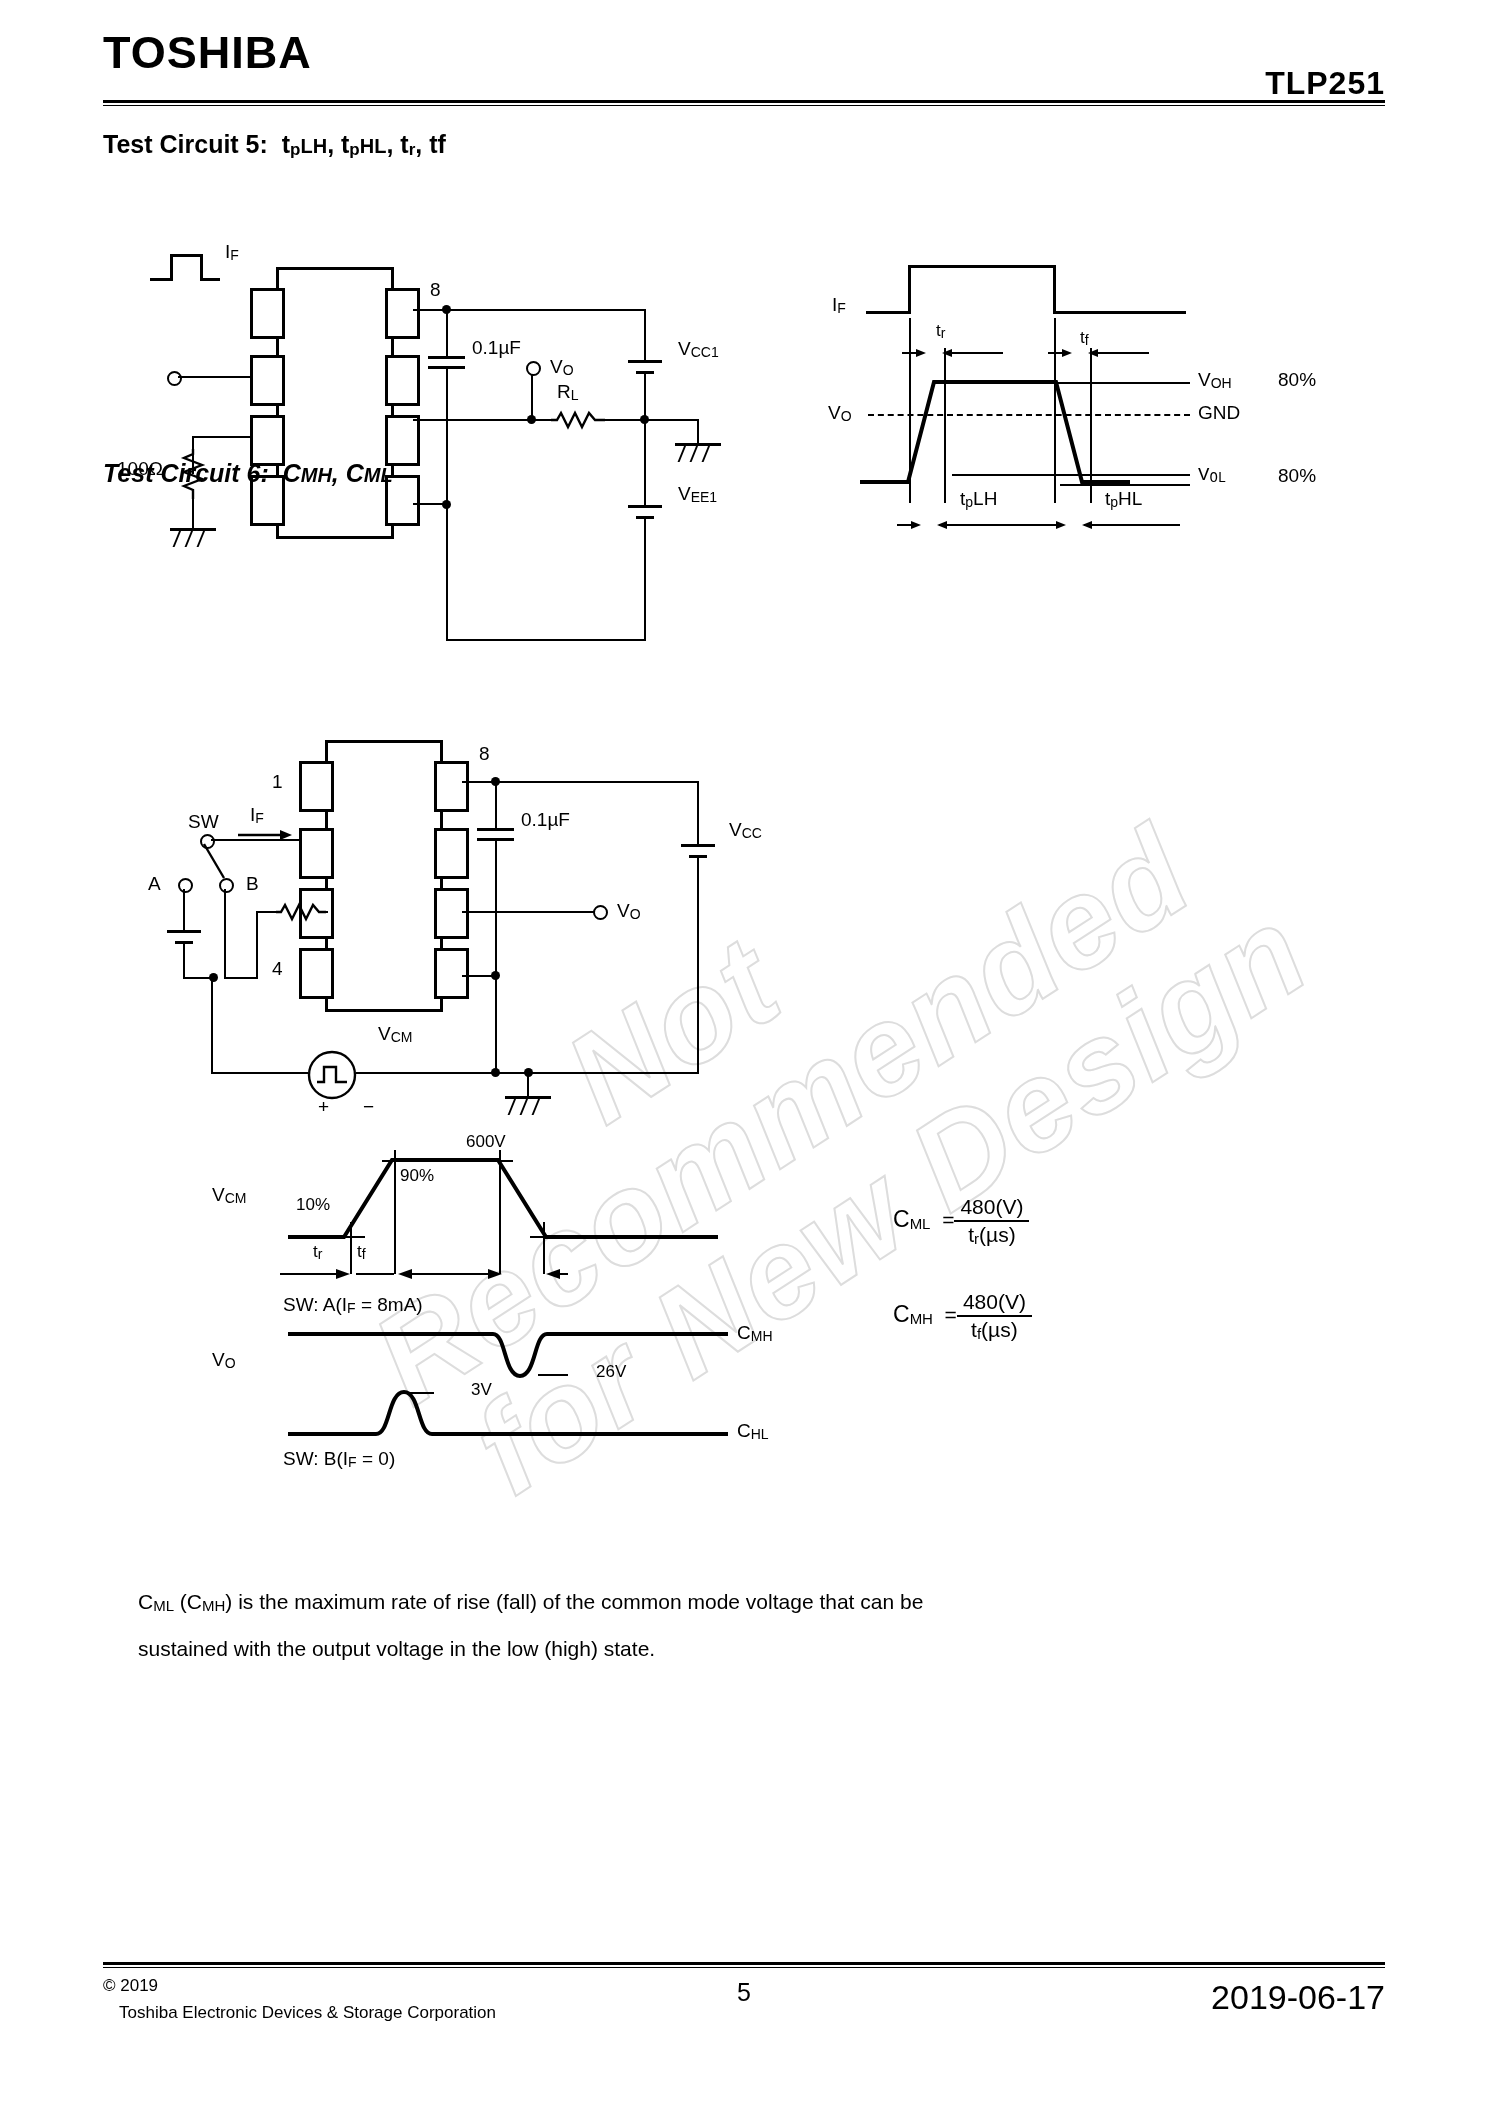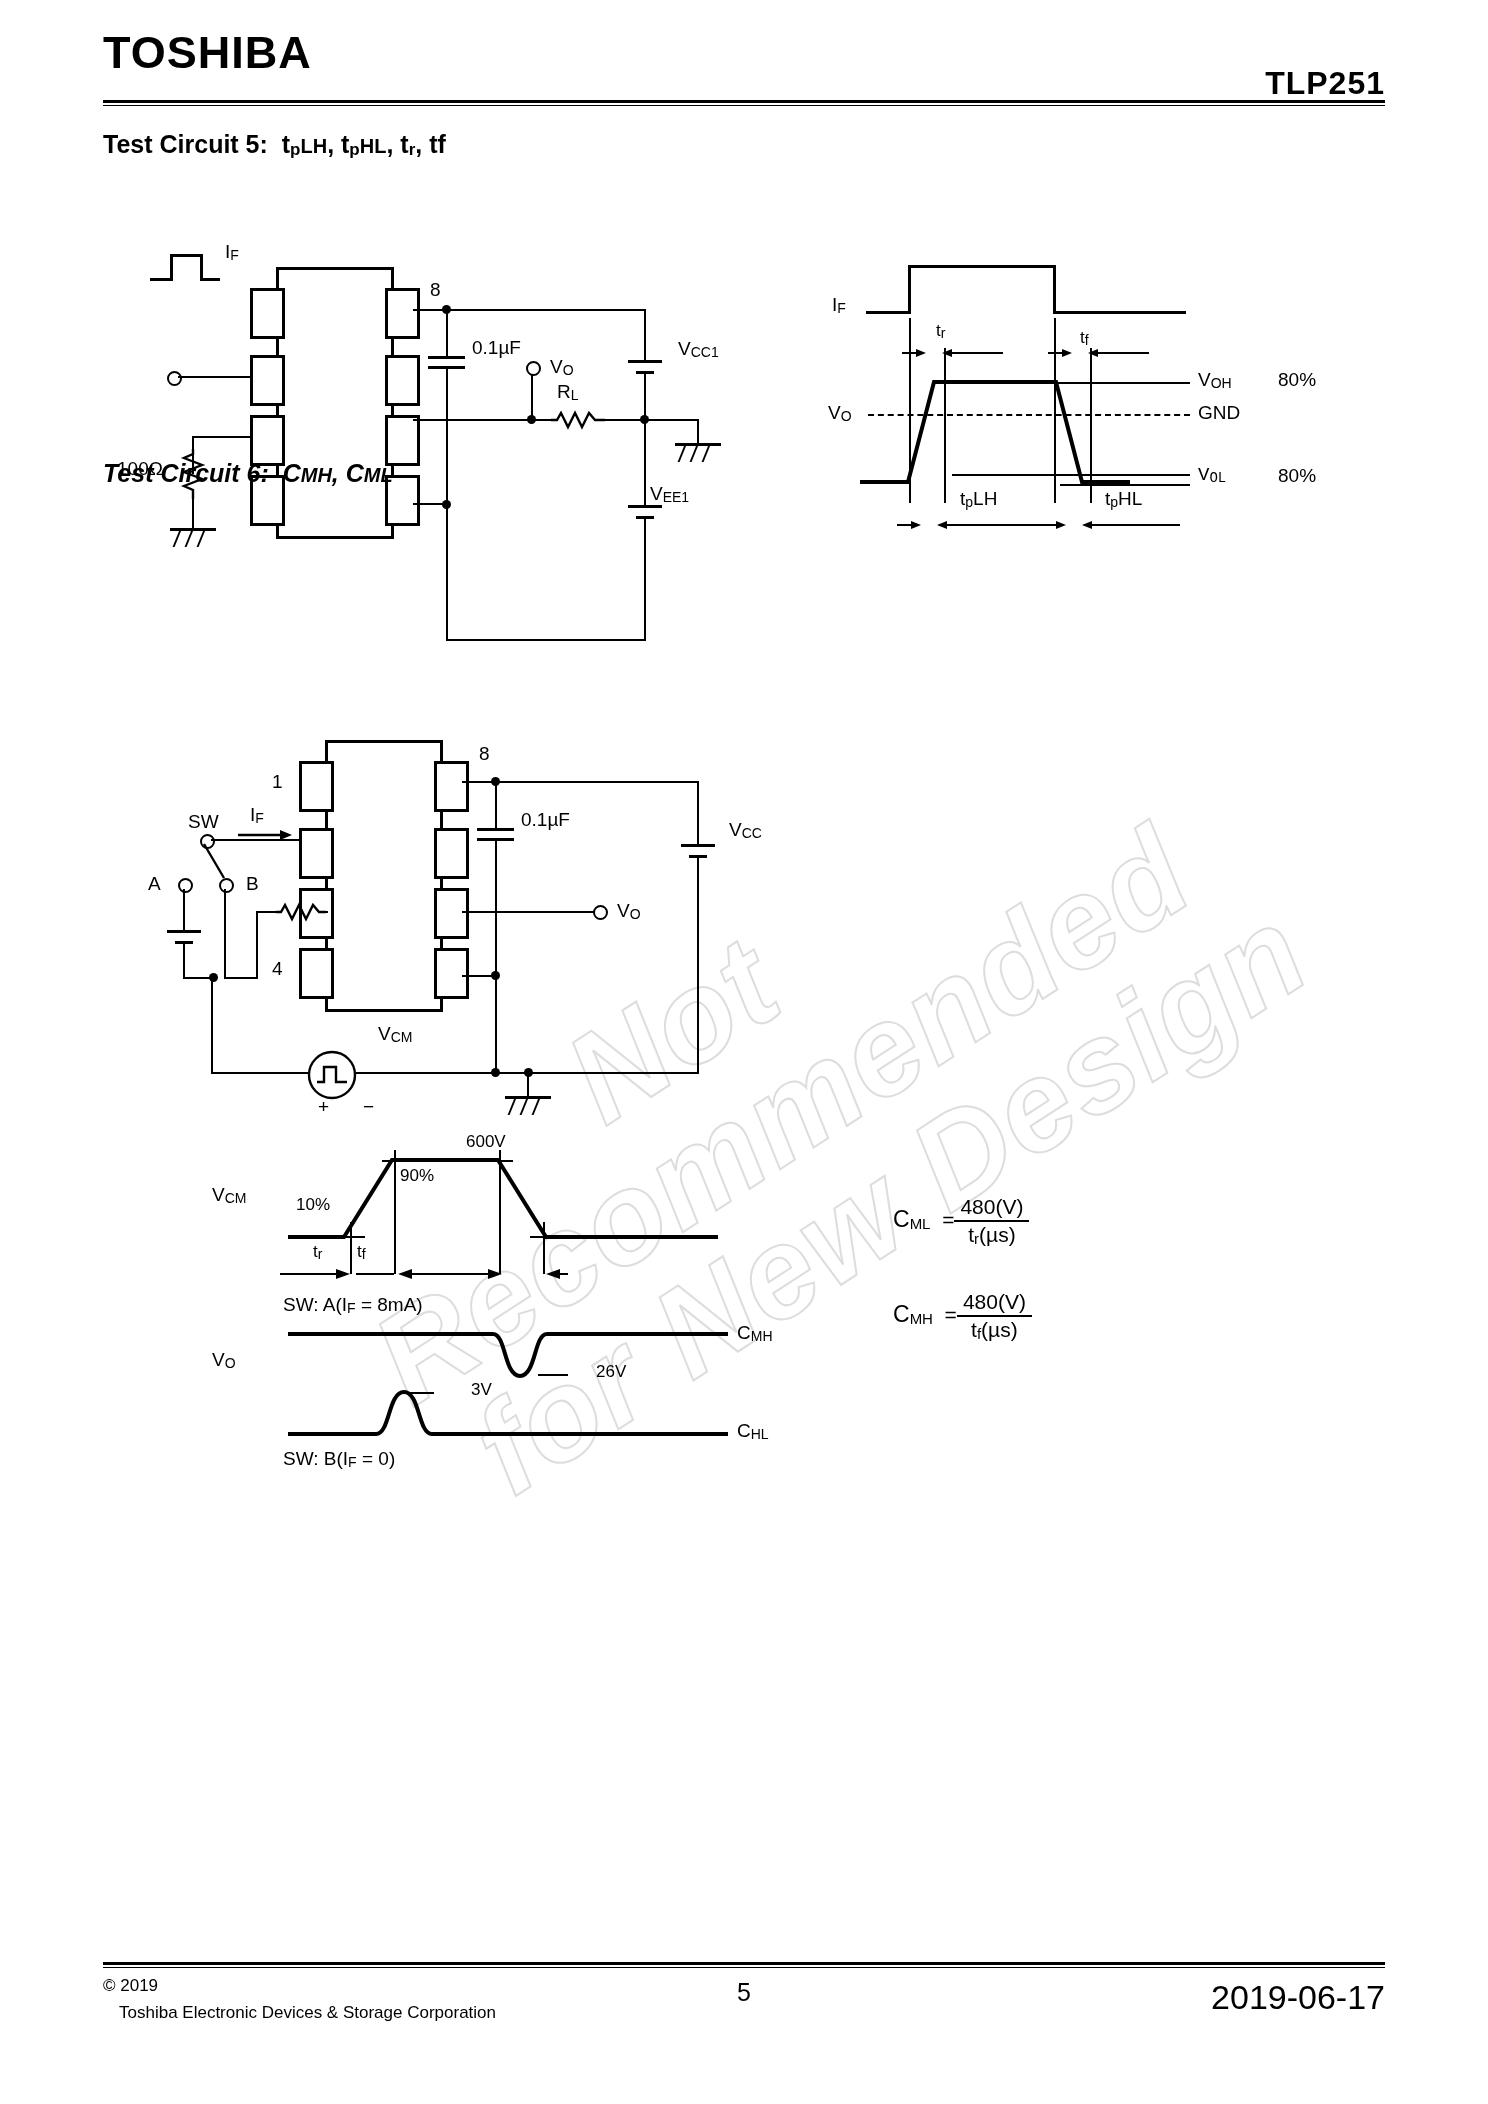--- a/index.html
+++ b/index.html
@@ -213,21 +213,21 @@
       <div class="gnd" style="left:675px;top:443px;">
         <i style="left:0;top:0;width:46px;height:3px;"></i>
         <i style="left:6px;top:2px;width:2px;height:17px;transform:skewX(-22deg);"></i>
         <i style="left:18px;top:2px;width:2px;height:17px;transform:skewX(-22deg);"></i>
         <i style="left:30px;top:2px;width:2px;height:17px;transform:skewX(-22deg);"></i>
       </div>
 
       <div class="ln vl" style="left:644px;top:419px;height:87px;"></div>
       <div class="cap-p" style="left:628px;top:505px;width:34px;"></div>
       <div class="cap-p" style="left:636px;top:516px;width:18px;"></div>
-      <div class="lbl" style="left:650px;top:484px;">V<span class="s">EE1</span></div>
+      <div class="lbl" style="left:678px;top:484px;">V<span class="s">EE1</span></div>
       <div class="ln vl" style="left:644px;top:518px;height:123px;"></div>
     </div>
 
     <div class="d" style="left:0;top:0;width:1400px;height:520px;">
 
       <div class="lbl" style="left:832px;top:295px;">I<span class="s">F</span></div>
       <div class="ln hl3" style="left:866px;top:311px;width:44px;"></div>
       <div class="ln vl3" style="left:908px;top:265px;height:49px;"></div>
       <div class="ln hl3" style="left:908px;top:265px;width:148px;"></div>
       <div class="ln vl3" style="left:1053px;top:265px;height:49px;"></div>
@@ -464,20 +464,24 @@
       </span>
     </div>
     <div class="formula" style="left:893px;top:1290px;">
       <span class="fname">C<span class="s">MH</span></span>
       &nbsp;=<span class="frac">
         <span class="num">480(V)</span>
         <span class="den">t<span class="s">f</span>(µs)</span>
       </span>
     </div>
 
+    <div class="para">
+      <div>C<span class="s">ML</span> (C<span class="s">MH</span>) is the maximum rate of rise (fall) of the common mode voltage that can be</div>
+      <div>sustained with the output voltage in the low (high) state.</div>
+    </div>
 
     <div class="rule-bot"></div>
     <div class="foot-l">
       <div>© 2019</div>
       <div class="indent">Toshiba Electronic Devices &amp; Storage Corporation</div>
     </div>
     <div class="foot-c">5</div>
     <div class="foot-r">2019-06-17</div>
 
   </div>

